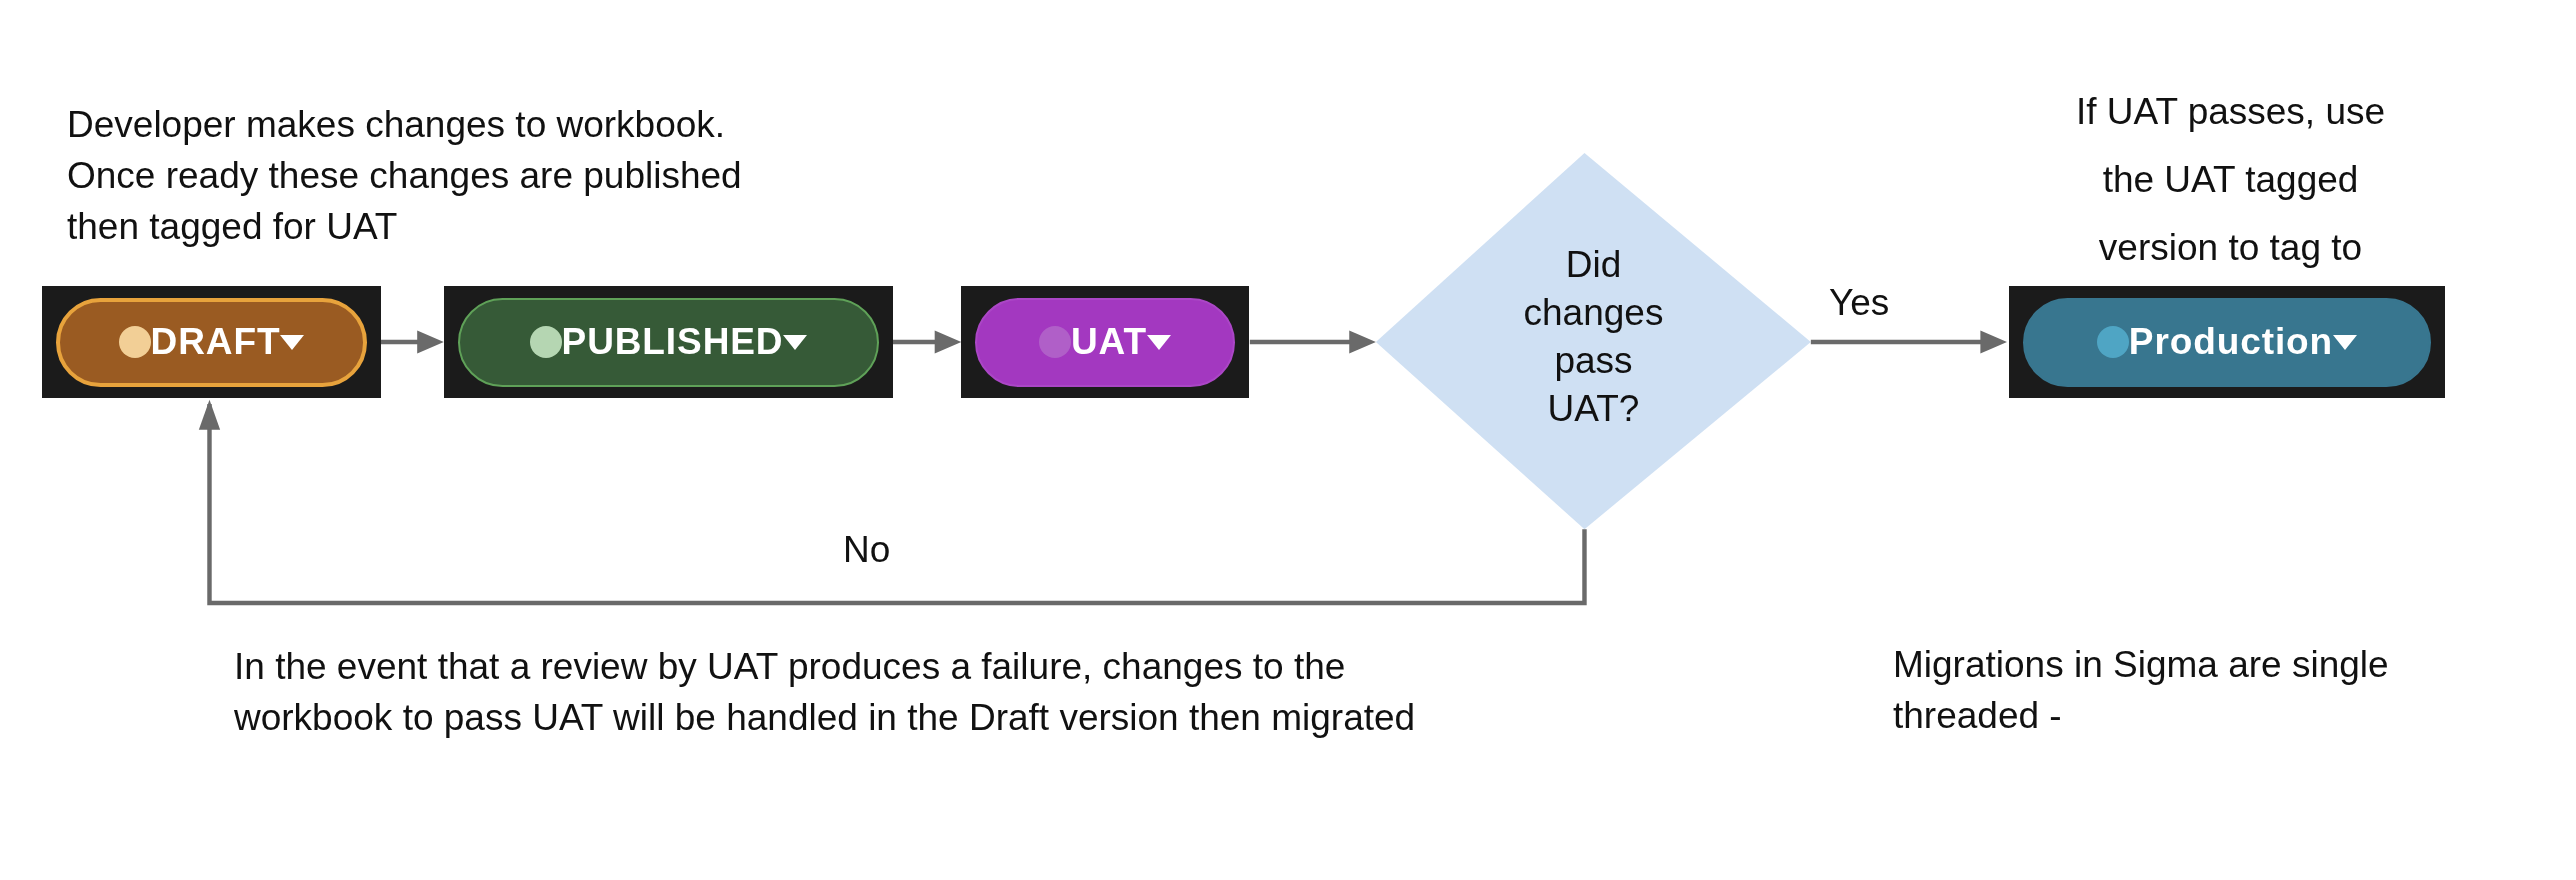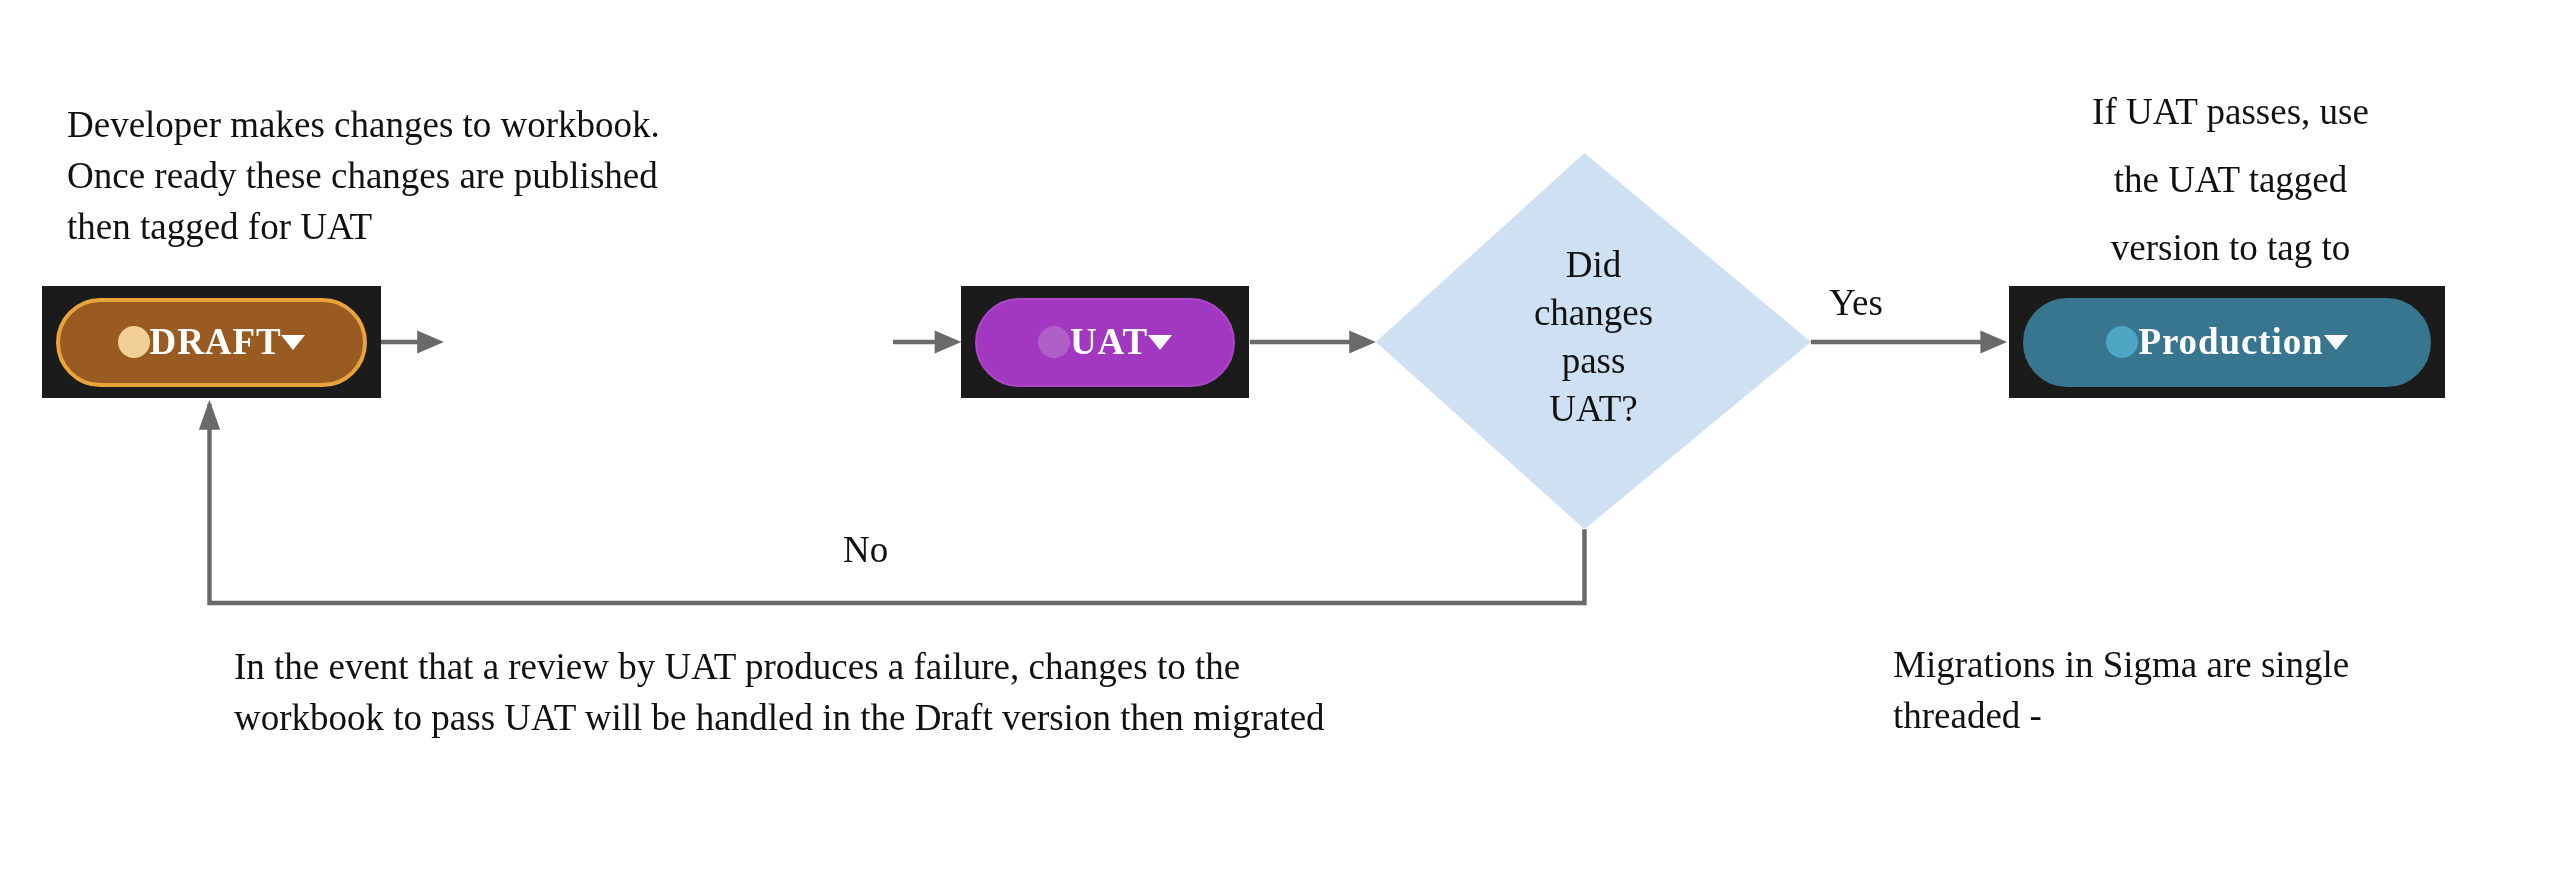--- a/index.html
+++ b/index.html
@@ -9,21 +9,21 @@
     --chip-bg:#1b1b1b;
     --diamond-fill:#cfe0f3;
     --draft-fill:#9a5b22; --draft-border:#e8a33c; --draft-dot:#f2cf96;
     --published-fill:#365a37; --published-border:#5fa158; --published-dot:#b5d6b2;
     --uat-fill:#a338c0; --uat-border:#ab46c6; --uat-dot:#b05fc8;
     --production-fill:#38768f; --production-border:#38768f; --production-dot:#4fa5c4;
   }
   html,body{margin:0;padding:0;background:var(--canvas-bg);}
   .canvas{
     position:relative;width:2576px;height:746px;background:var(--canvas-bg);
-    font-family:Liberation Serif, serif;color:var(--text);
+    font-family:Liberation Sans, sans-serif;color:var(--text);
     overflow:hidden;
   }
   .connector-layer{position:absolute;left:0;top:0;width:2576px;height:881px;}
   .note{position:absolute;font-size:37px;line-height:51px;white-space:pre-line;}
   .note-topleft{left:67px;top:99px;text-align:left;}
   .note-topright{left:1964px;top:78px;width:533px;text-align:center;line-height:68px;}
   .note-bottomleft{left:234px;top:641px;text-align:left;}
   .note-bottomright{left:1893px;top:639px;text-align:left;}
   .edge-label{position:absolute;font-size:37px;line-height:41px;text-align:left;}
   .edge-label-yes{left:1829px;top:282px;width:124px;}
@@ -122,20 +122,27 @@
 UAT?</div>
 
   <div class="tag-chip chip-draft">
     <div class="pill pill-draft">
       <span class="dot dot-draft"></span>
       <span class="pill-label">DRAFT</span>
       <span class="caret"></span>
     </div>
   </div>
 
+  <div class="tag-chip chip-published">
+    <div class="pill pill-published">
+      <span class="dot dot-published"></span>
+      <span class="pill-label">PUBLISHED</span>
+      <span class="caret"></span>
+    </div>
+  </div>
 
   <div class="tag-chip chip-uat">
     <div class="pill pill-uat">
       <span class="dot dot-uat"></span>
       <span class="pill-label">UAT</span>
       <span class="caret"></span>
     </div>
   </div>
 
   <div class="tag-chip chip-production">

